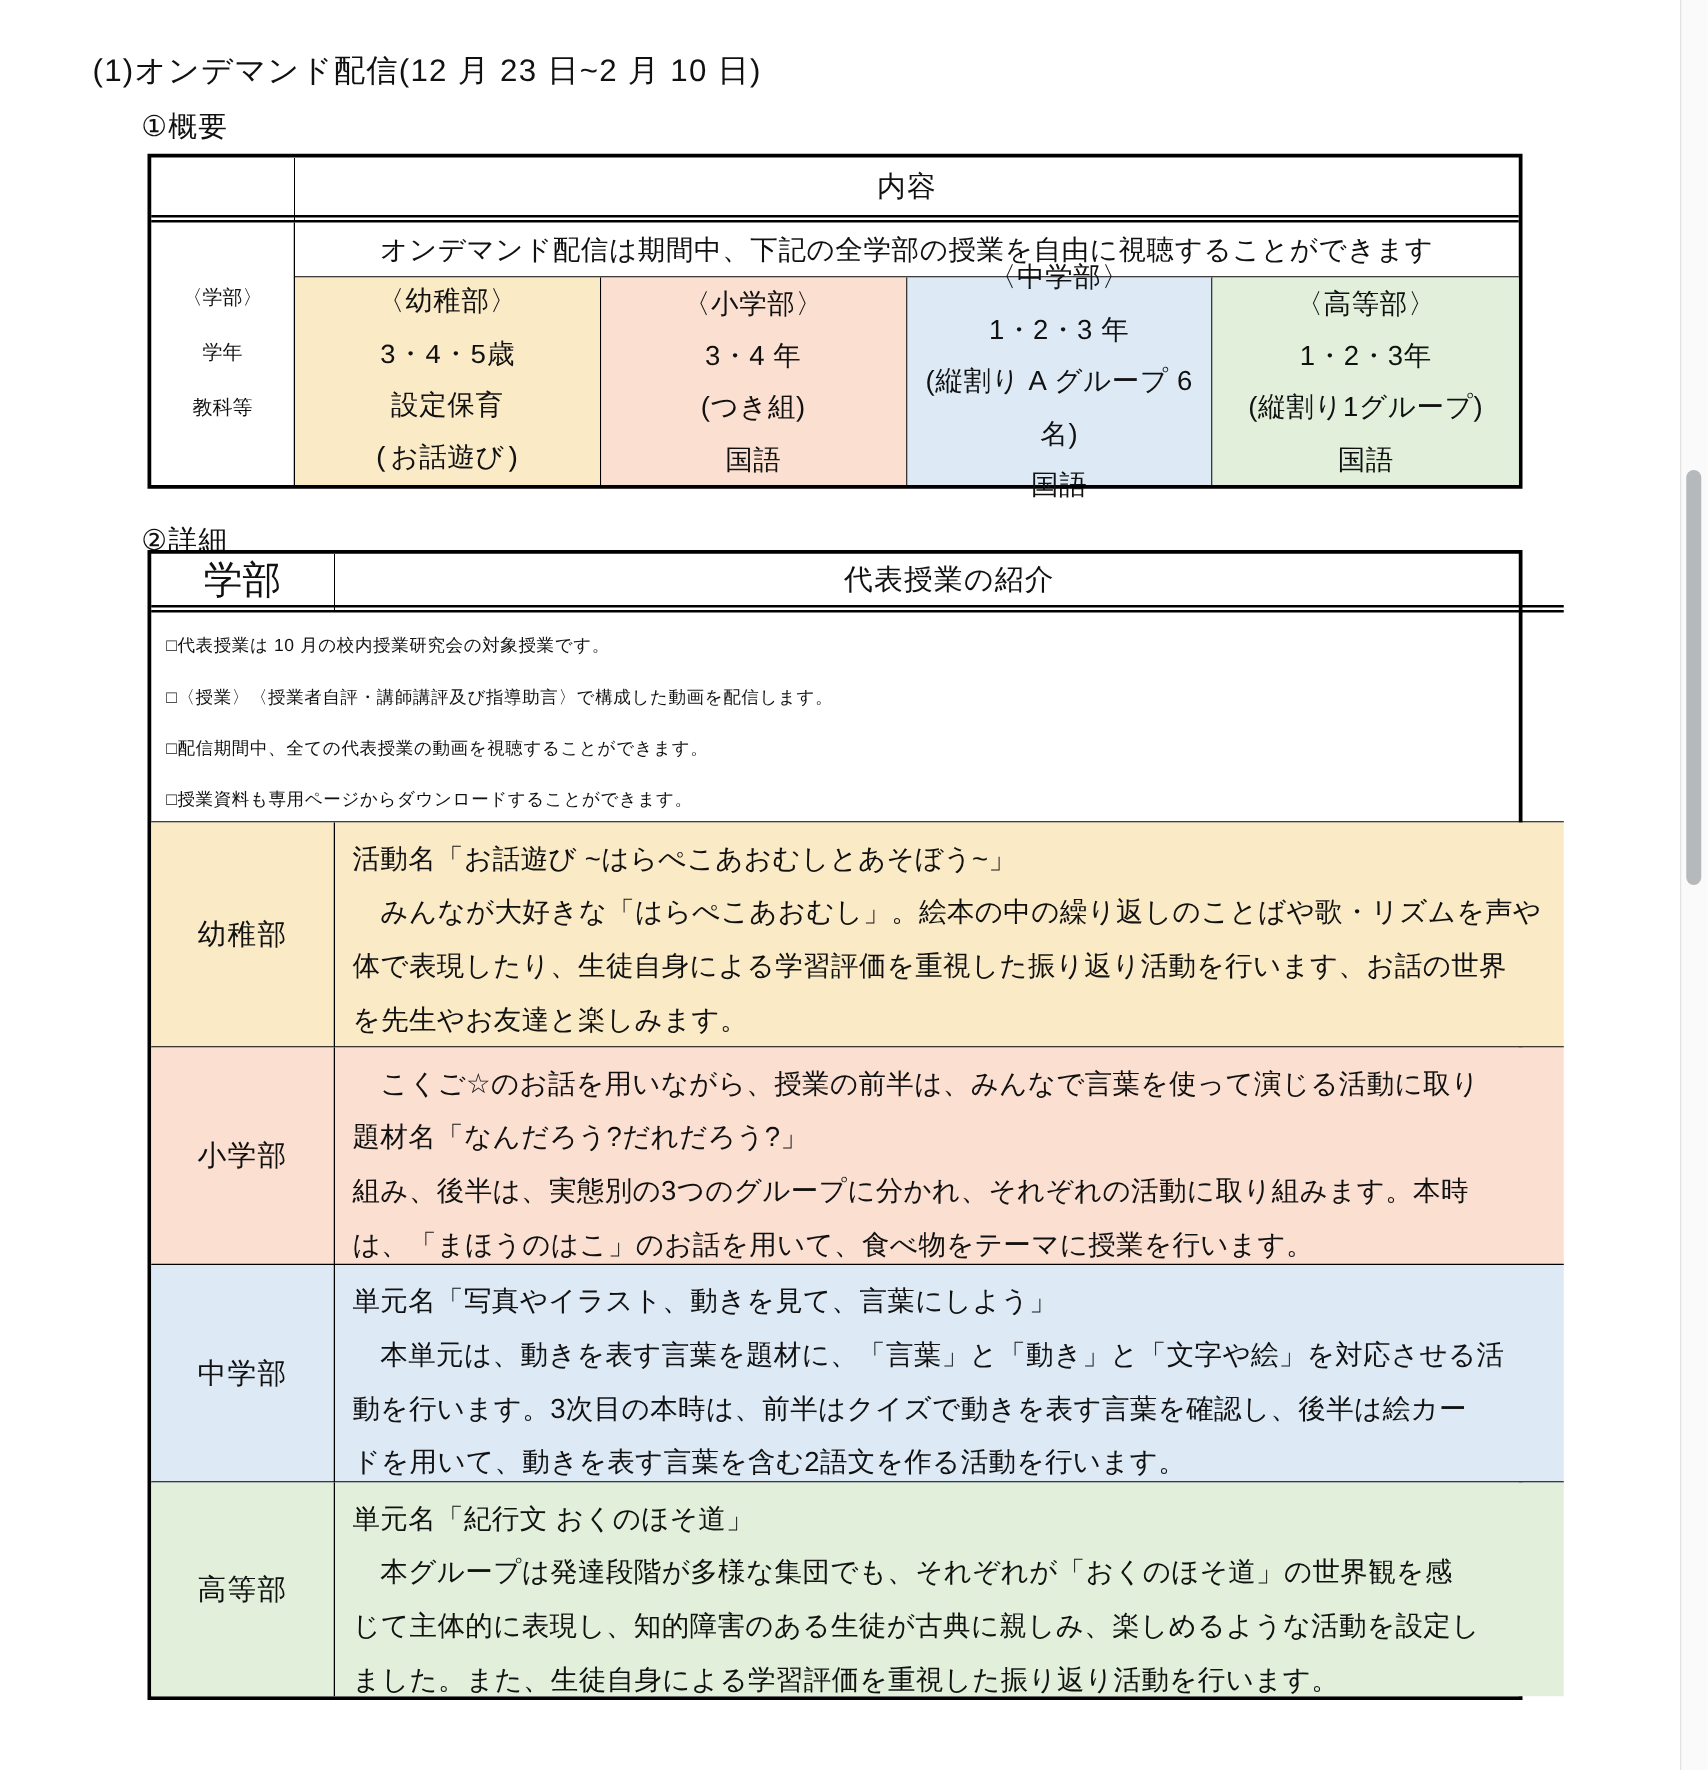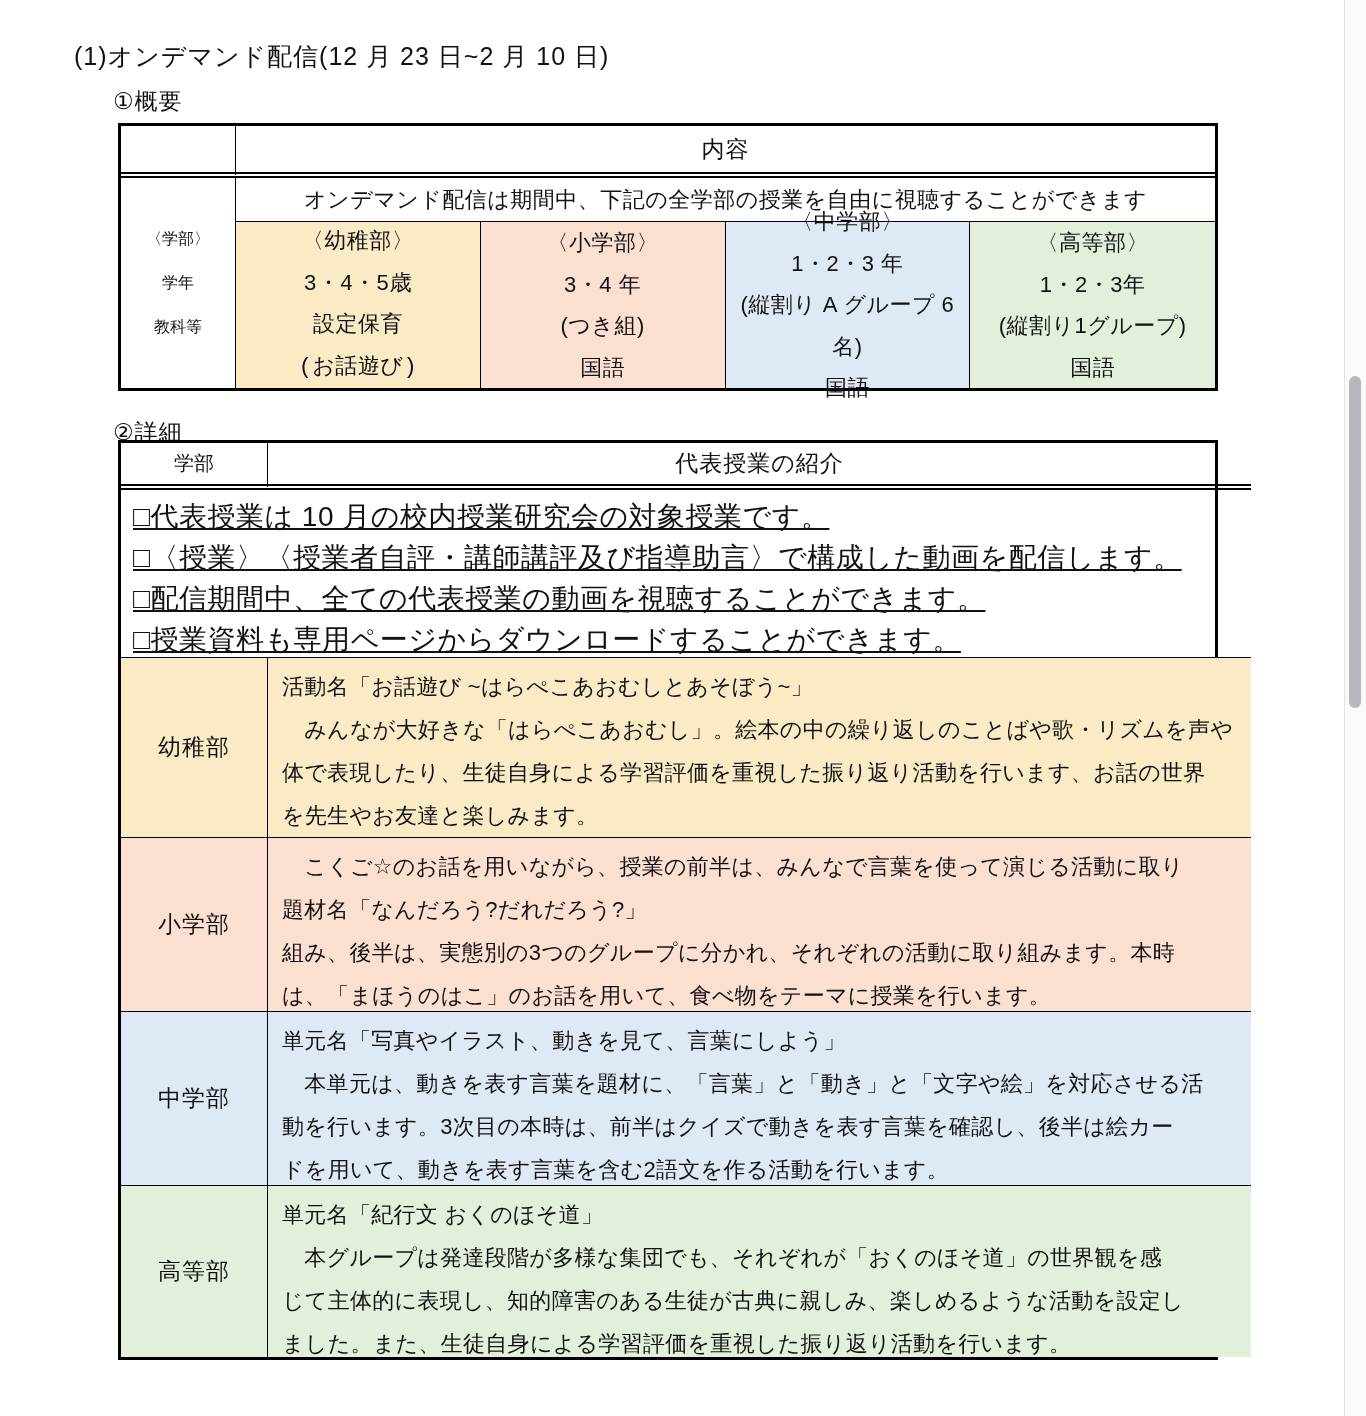--- a/index.html
+++ b/index.html
@@ -67,32 +67,32 @@
     display:grid;
     grid-template-columns:147px 1fr;
     grid-template-rows:47px 168px 180px 174px 174px 171px;
     box-sizing:border-box;
     background:#fff;
   }
   .t2 > div{box-sizing:border-box;}
   .t2-h1{
     grid-column:1;grid-row:1;
     border-right:1.5px solid #000;border-bottom:6px double #000;
-    display:flex;align-items:center;justify-content:center;font-size:20px;
+    display:flex;align-items:center;justify-content:center;font-size:31px;
   }
   .t2-h2{
     grid-column:2;grid-row:1;
     border-bottom:6px double #000;
     display:flex;align-items:center;justify-content:center;font-size:23px;letter-spacing:1px;
   }
   .t2-notes{
     grid-column:1 / 3;grid-row:2;
     border-bottom:1.5px solid #000;
     padding:6px 10px 12px 12px;
-    font-size:28px;letter-spacing:0.5px;text-decoration:underline;
+    font-size:14px;letter-spacing:0.5px;
   }
   .t2-notes .tline{line-height:41px;white-space:pre;}
   .t2-label{
     grid-column:1;
     border-right:1.5px solid #000;border-bottom:1.5px solid #000;
     display:flex;align-items:center;justify-content:center;
     font-size:23px;letter-spacing:1px;
   }
   .t2-content{
     grid-column:2;

